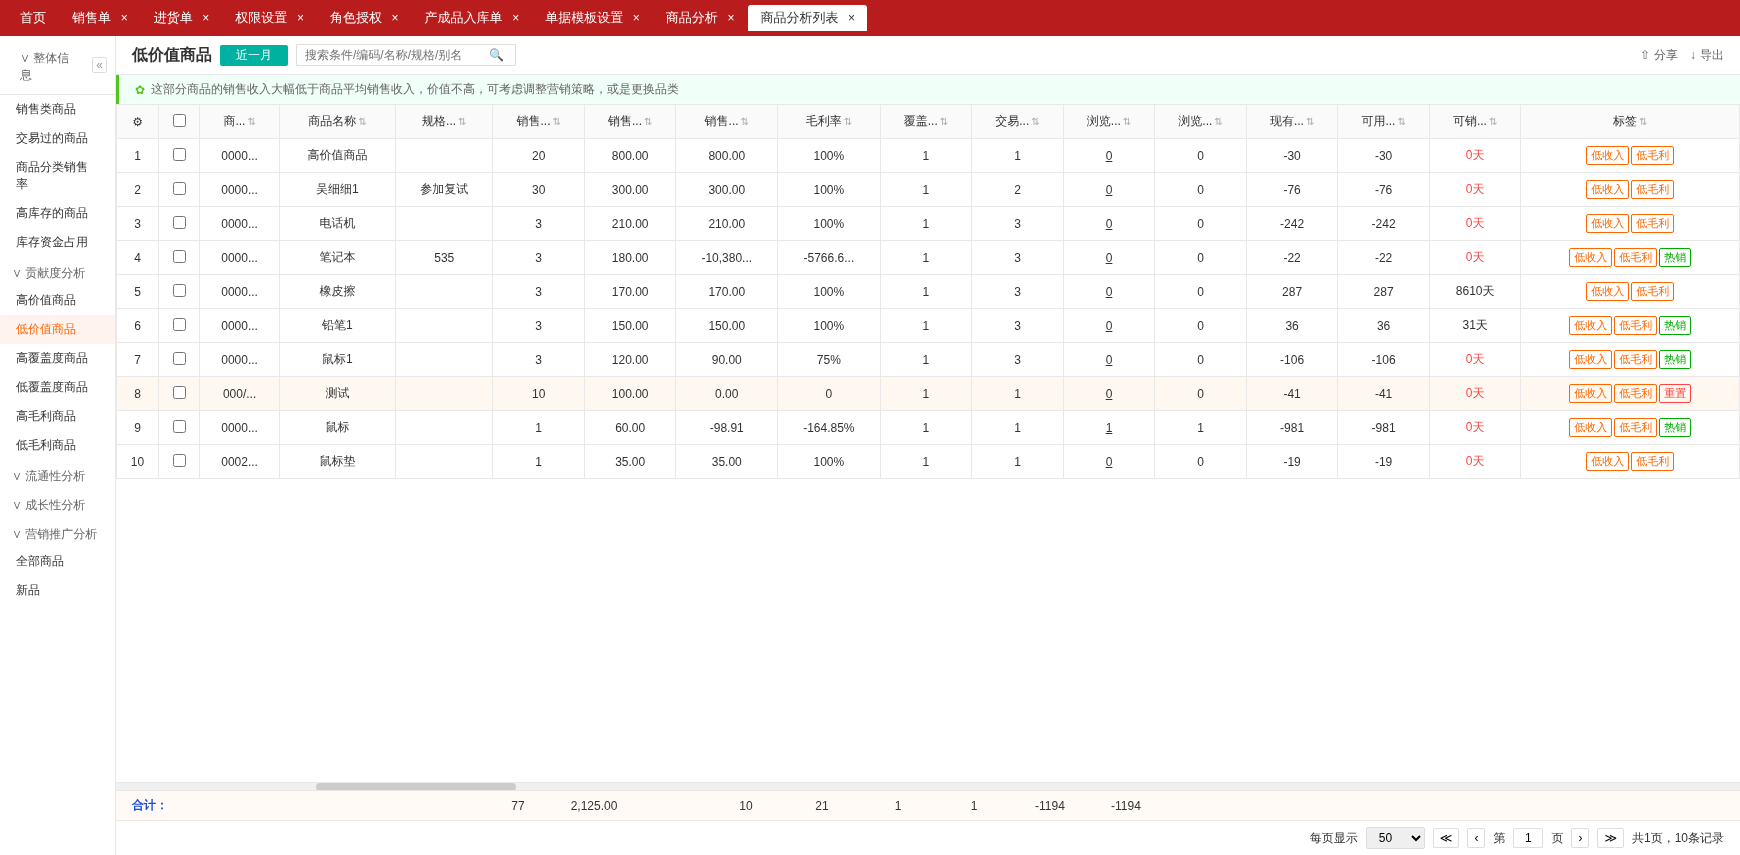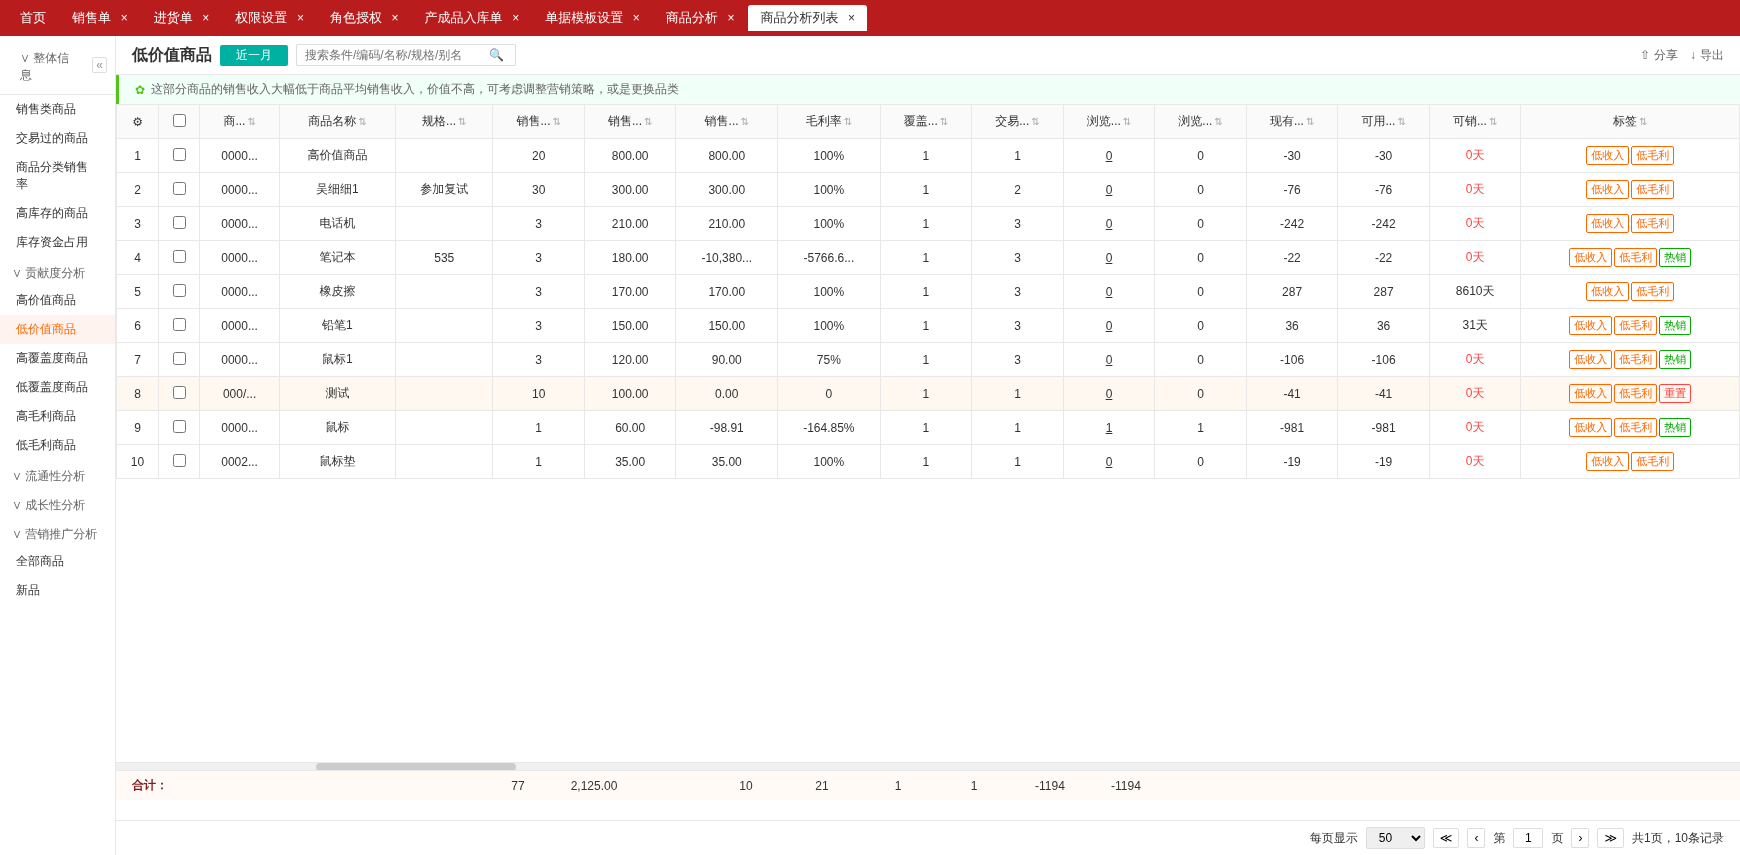--- a/index.html
+++ b/index.html
@@ -177,35 +177,34 @@
     .table-footer {
       background: #fffaf5;
       border-top: 1px solid #e8e8e8;
       padding: 6px 16px;
       display: flex;
       align-items: center;
       gap: 16px;
       font-size: 12px;
       color: #333;
     }
-    .footer-label { font-weight: bold; color: #7f1d1d; }
+    .footer-label { font-weight: bold; color: #1d4ed8; }
     .footer-cell { min-width: 60px; text-align: center; }
 
     
     .pagination-bar {
       display: flex;
       align-items: center;
       justify-content: flex-end;
       padding: 6px 16px;
       gap: 8px;
       border-top: 1px solid #e8e8e8;
       background: #fff;
       font-size: 12px;
       color: #333;
-      margin-top: 20px;
     }
     .pagination-bar select {
       border: 1px solid #ddd;
       border-radius: 2px;
       padding: 2px 8px;
       font-size: 12px;
     }
     .page-btn {
       border: 1px solid #ddd;
       background: #fff;

